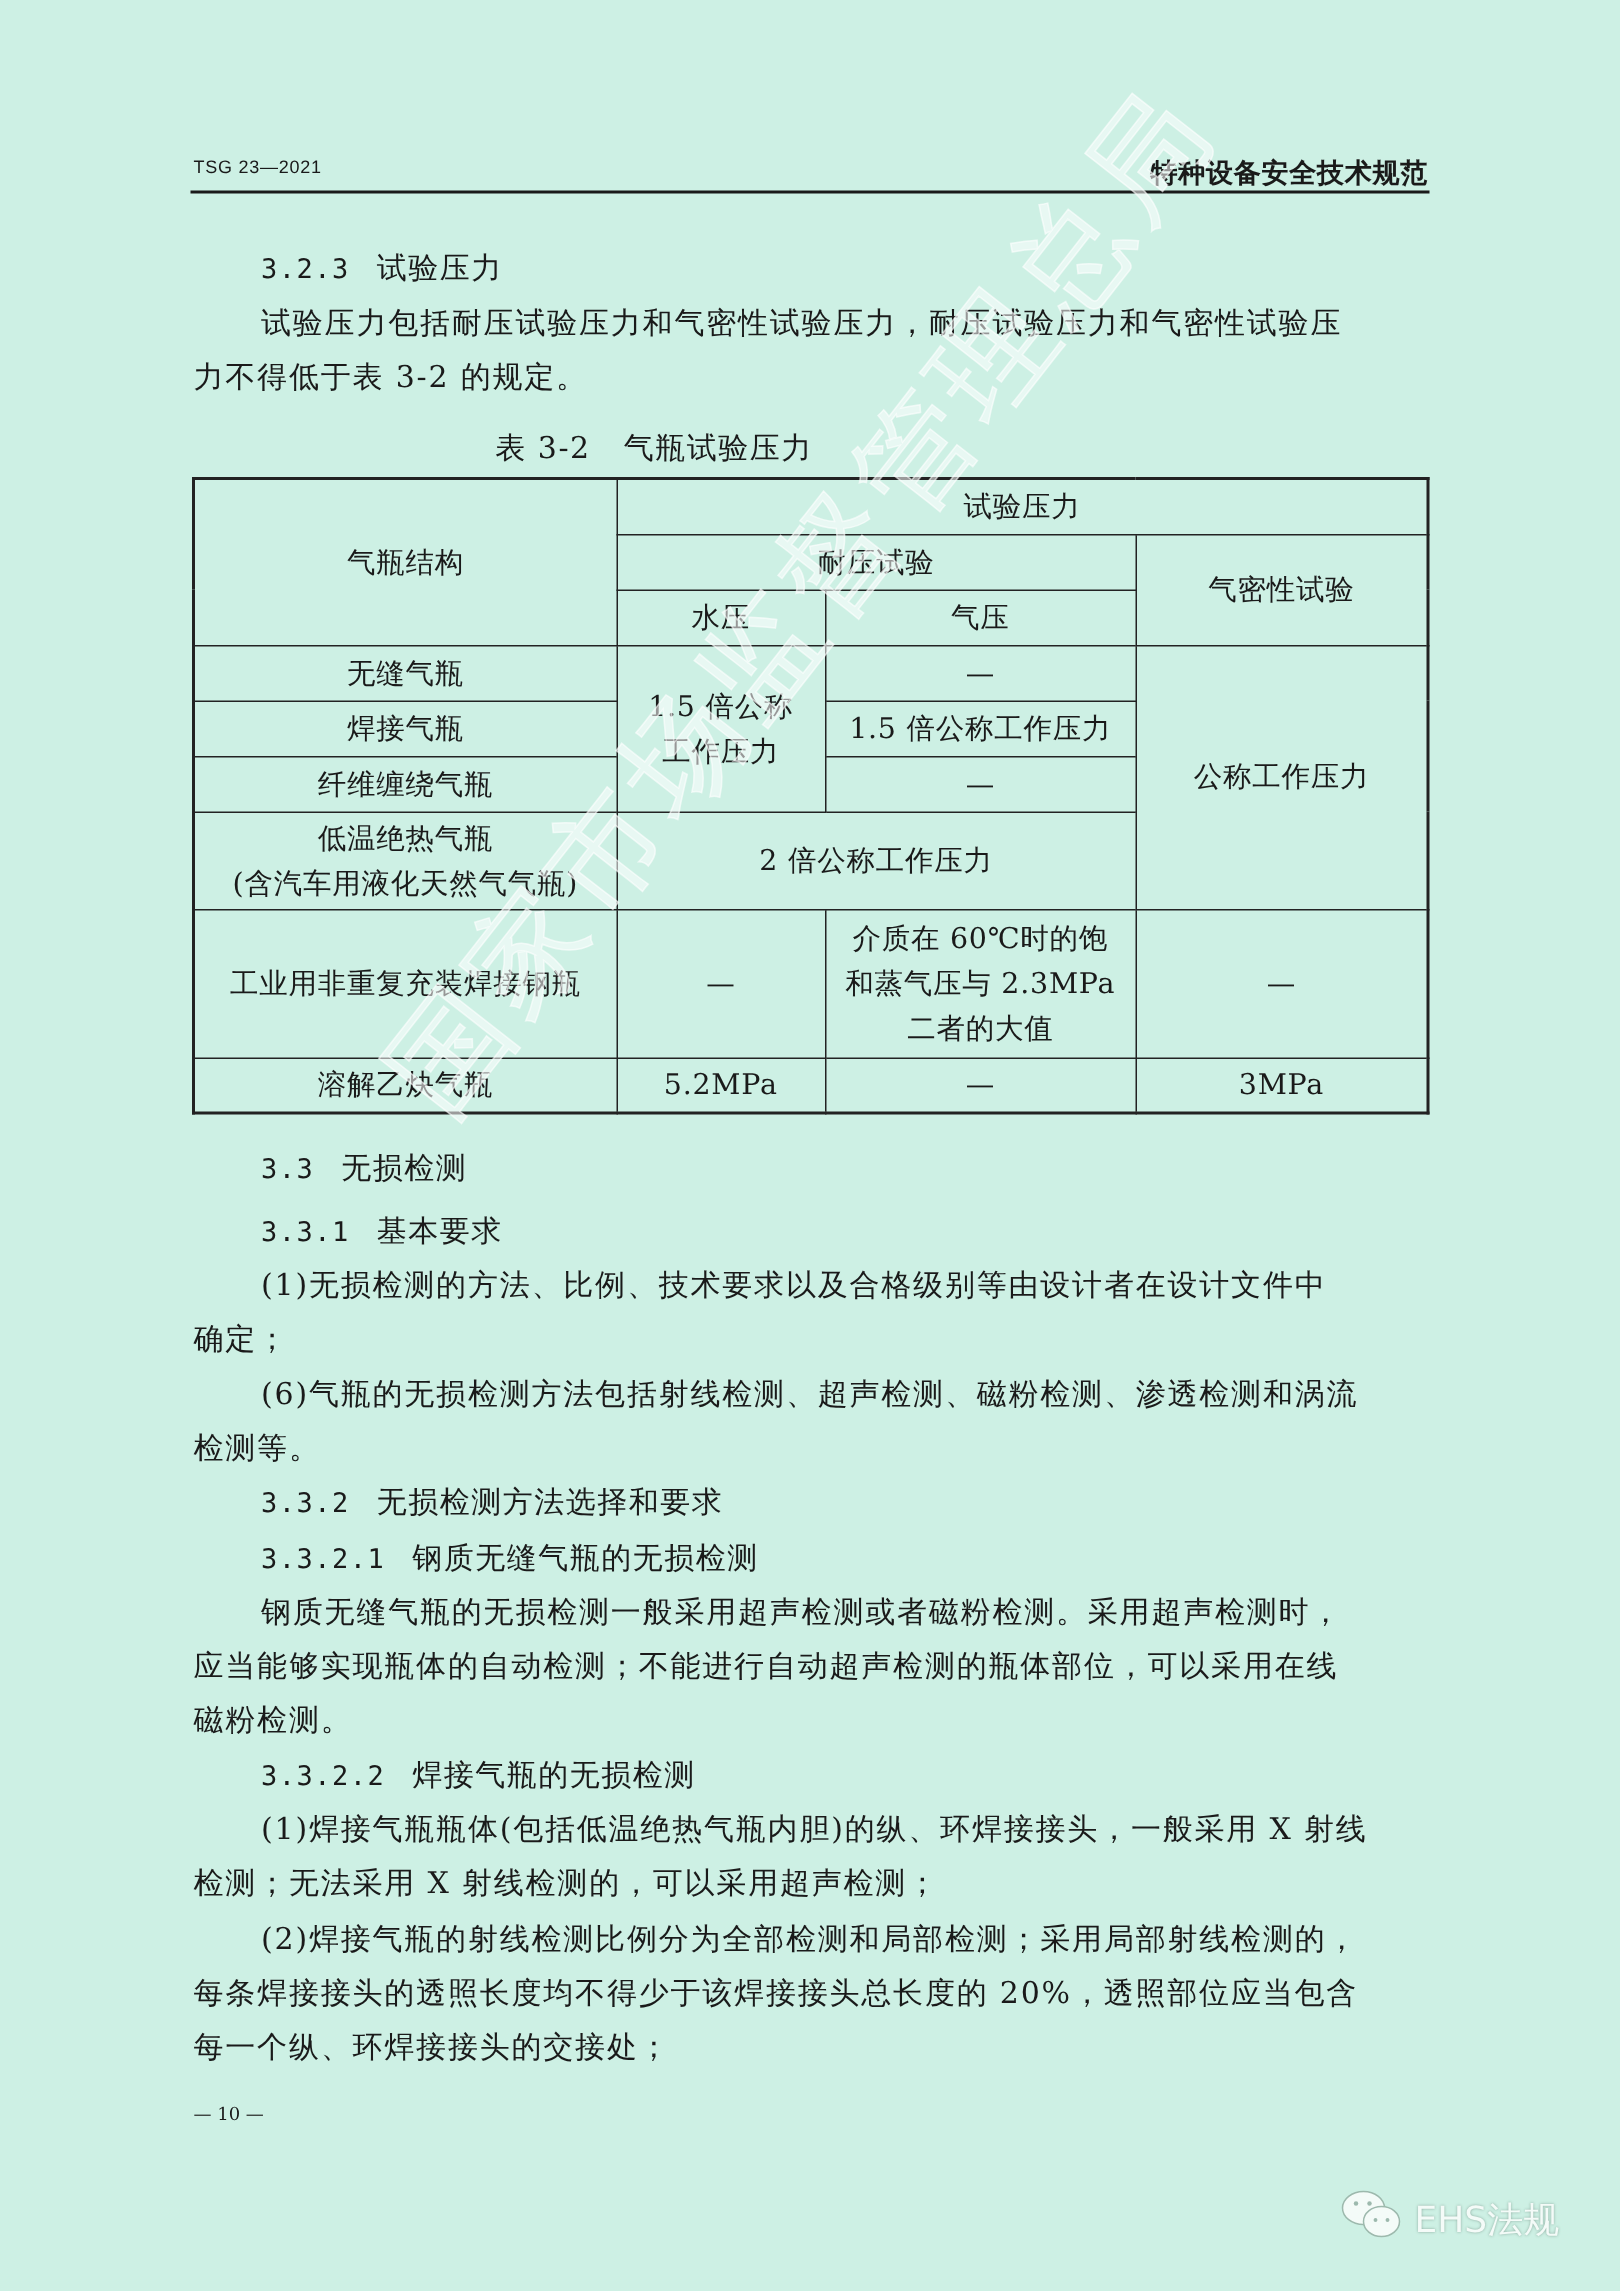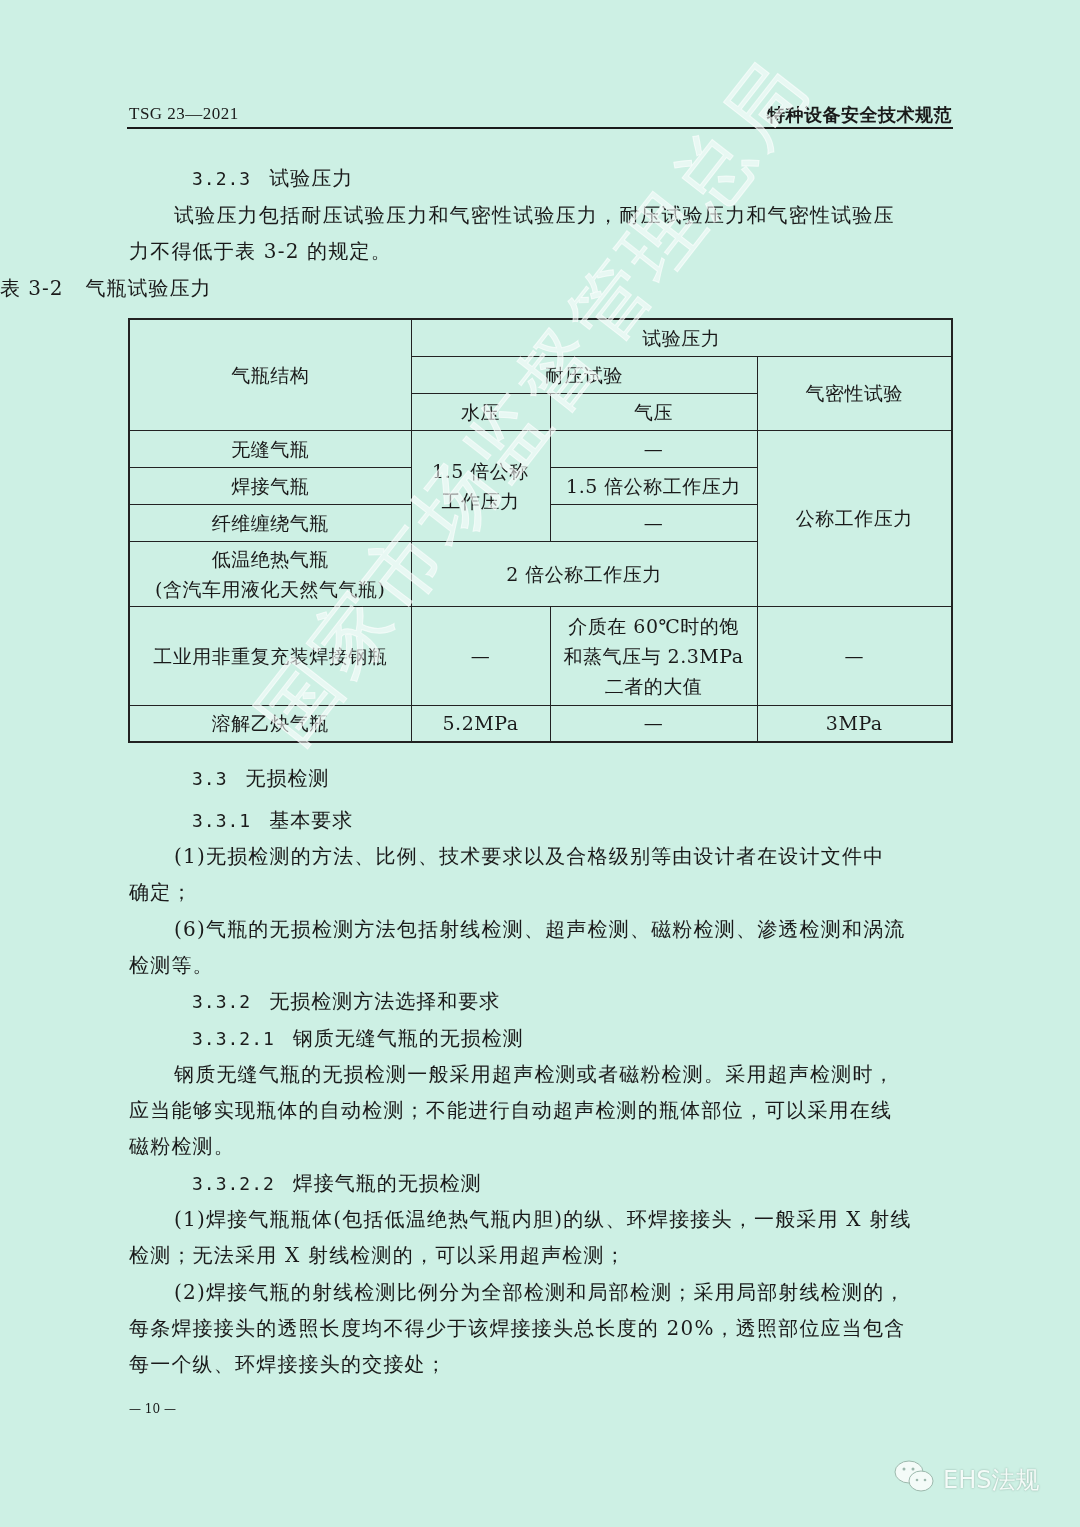--- a/index.html
+++ b/index.html
@@ -2,30 +2,30 @@
 <html><head>
 <meta charset="utf-8">
 <style>
   html, body { margin:0; padding:0; }
   body {
     width:1080px; height:1527px; position:relative; overflow:hidden;
     background:#cdf0e4;
     font-family:"DejaVu Serif","Liberation Serif",serif;
     color:#1a1a1a;
   }
-  .hdr-left { position:absolute; left:129px; top:104px; font-family:Liberation Serif, serif; font-size:17px; letter-spacing:0.5px; }
+  .hdr-left { position:absolute; left:129px; top:104px; font-family:Liberation Sans, sans-serif; font-size:12px; letter-spacing:0.5px; }
   .hdr-right { position:absolute; right:128px; top:103px; font-family:"DejaVu Sans","Liberation Sans",sans-serif; font-size:18px; font-weight:bold; letter-spacing:0.5px;margin-left:11px; }
   .hdr-rule { position:absolute; left:127px; top:127px; width:826px; height:2px; background:#1a1a1a; }
 
   .line { position:absolute; left:129px; width:822px; font-size:20px; line-height:36px; white-space:nowrap; letter-spacing:1.2px; }
   .indent { left:174px; width:777px; }
-  .sec { font-size:20px; letter-spacing:1px;margin-left:18px; }
+  .sec { font-size:20px; letter-spacing:1px; }
   .sec .num { font-family:"DejaVu Sans Mono","Liberation Mono",monospace; font-size:18px; margin-right:18px; letter-spacing:1px; }
 
-  .caption { position:absolute; left:0; width:872px; top:275px; font-size:20px; letter-spacing:1px; }
+  .caption { position:absolute; left:0; width:872px; top:285px; text-align:center; font-size:20px; letter-spacing:1px; }
   .caption .gap { display:inline-block; width:22px; }
 
   table.t { position:absolute; left:128px; top:318px; border-collapse:collapse; font-size:19px; }
   table.t td { border:1px solid #222; text-align:center; vertical-align:middle; padding:0; line-height:30px; letter-spacing:0.5px; }
   table.t { border:2.5px solid #222; }
 
   .watermark {
     position:absolute; left:235px; top:700px; font-size:78px; color:rgba(255,255,255,0.55);
     transform:rotate(-52deg); transform-origin:left top; white-space:nowrap; letter-spacing:6px;
     font-family:"DejaVu Sans","Liberation Sans",sans-serif; pointer-events:none;

